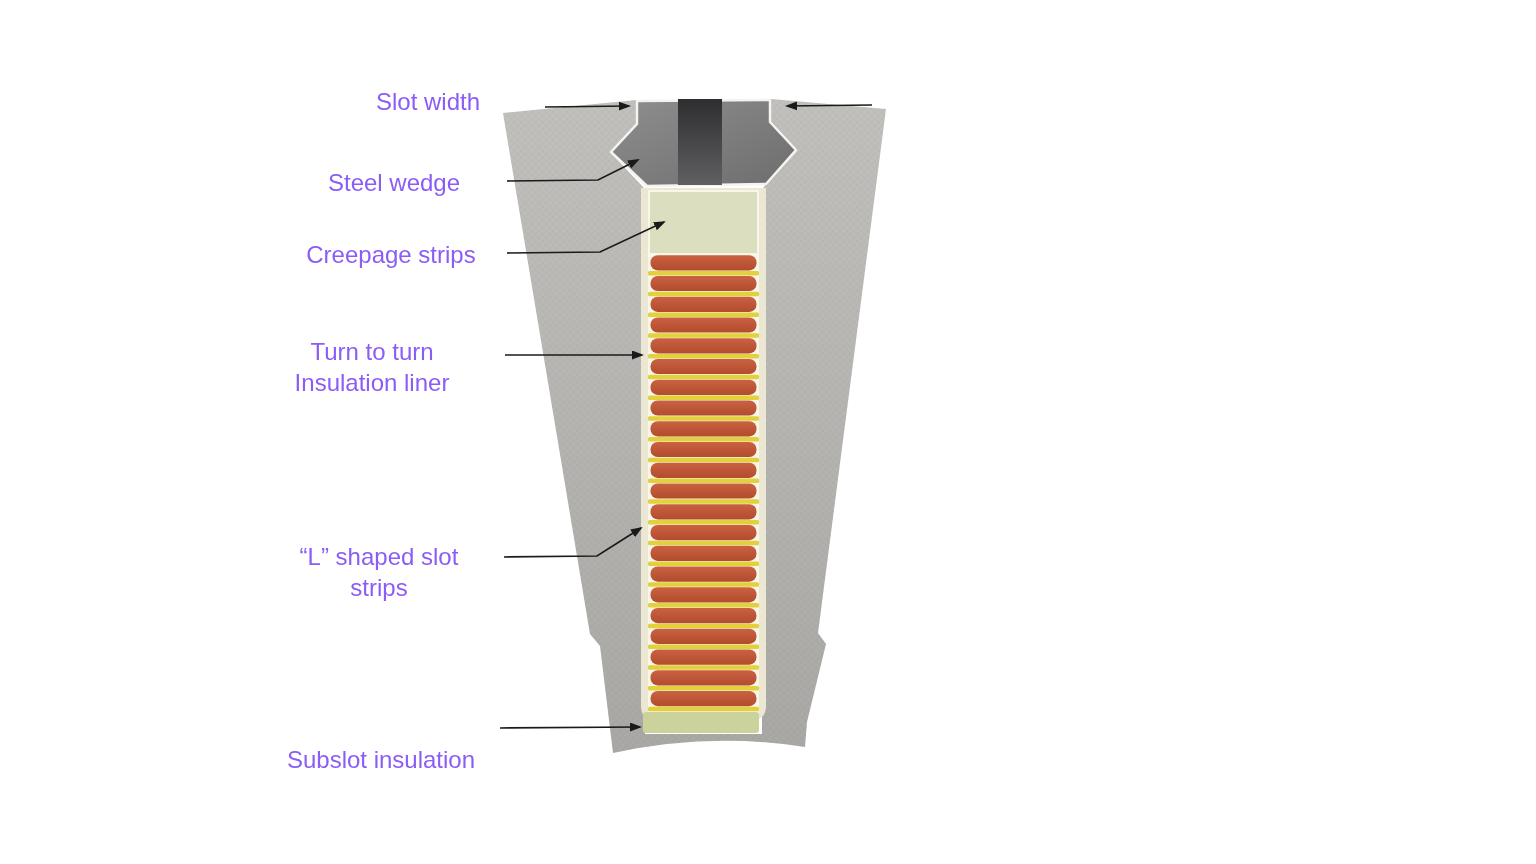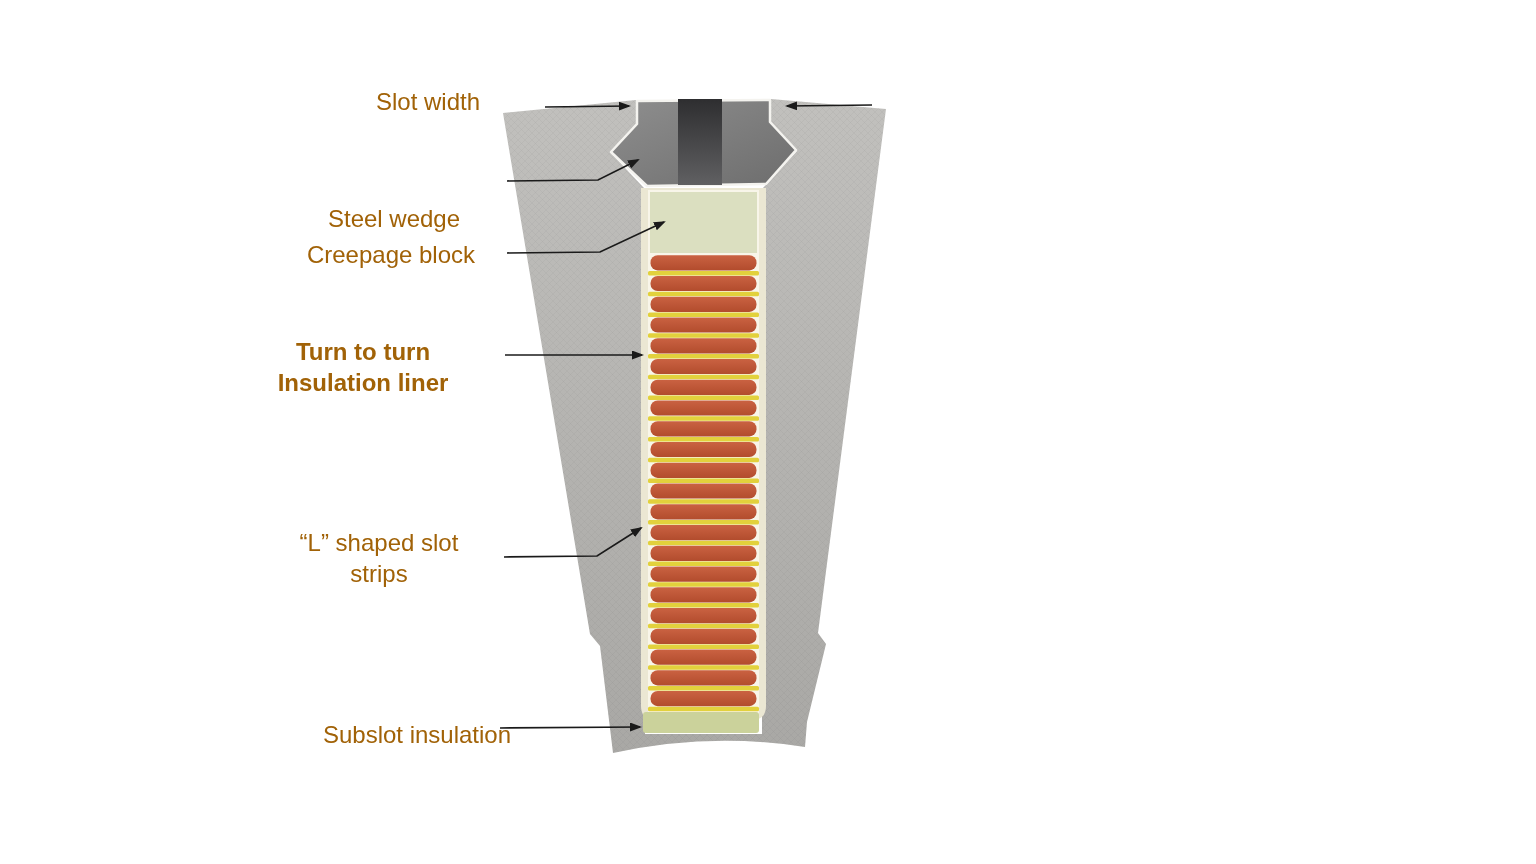--- a/index.html
+++ b/index.html
@@ -10,21 +10,21 @@
     overflow:hidden;
     font-family:"Liberation Sans", sans-serif;
   }
   .diagram-svg{position:absolute;left:0;top:0;}
   .callout{
     position:absolute;
     transform:translateX(-50%);
     text-align:center;
     font-size:24px;
     line-height:31px;
-    color:#a16207;
+    color:#8b5cf6;
     white-space:nowrap;
   }
   .callout span{display:block;}
 </style>
 </head>
 <body>
 
 <div class="stage">
 
   <svg class="diagram-svg" width="1536" height="864" viewBox="0 0 1536 864">
@@ -130,35 +130,35 @@
       <polyline points="505,355 642,355" marker-end="url(#arrowHead)"></polyline>
       <polyline points="504,557 597,556 641,528" marker-end="url(#arrowHead)"></polyline>
       <polyline points="500,728 640,727" marker-end="url(#arrowHead)"></polyline>
     </g>
   </svg>
 
   <div class="callout" style="left:428px;top:86px;">
     <span>Slot width</span>
   </div>
 
-  <div class="callout" style="left:394px;top:167px;margin-top:36px;">
+  <div class="callout" style="left:394px;top:167px;">
     <span>Steel wedge</span>
   </div>
 
   <div class="callout" style="left:391px;top:239px;">
-    <span>Creepage block</span>
+    <span>Creepage strips</span>
   </div>
 
-  <div class="callout" style="left:363px;top:336px;font-weight:bold;">
+  <div class="callout" style="left:372px;top:336px;">
     <span>Turn to turn</span>
     <span>Insulation liner</span>
   </div>
 
-  <div class="callout" style="left:379px;top:527px;">
+  <div class="callout" style="left:379px;top:541px;">
     <span>“L” shaped slot</span>
     <span>strips</span>
   </div>
 
-  <div class="callout" style="left:381px;top:719px;margin-left:36px;">
+  <div class="callout" style="left:381px;top:744px;">
     <span>Subslot insulation</span>
   </div>
 
 </div>
 
 </body></html>

